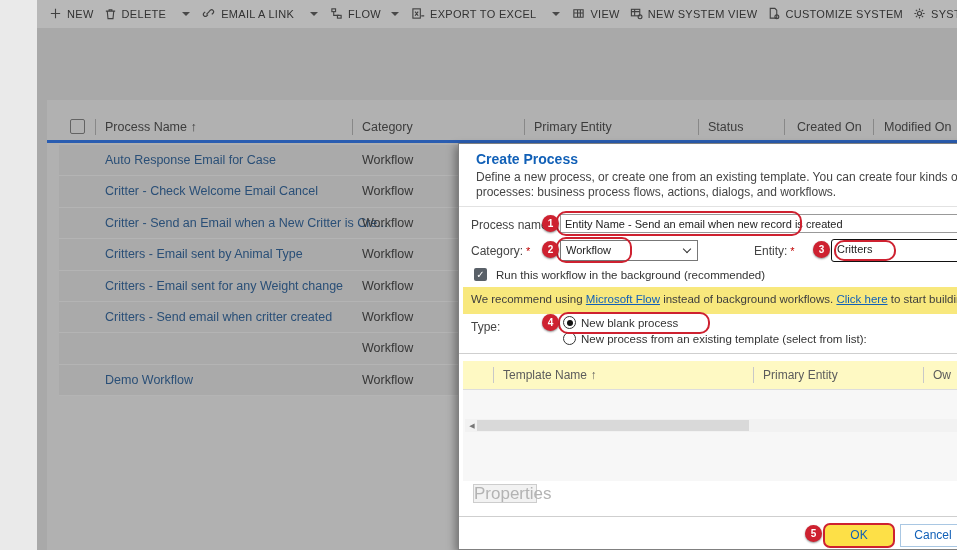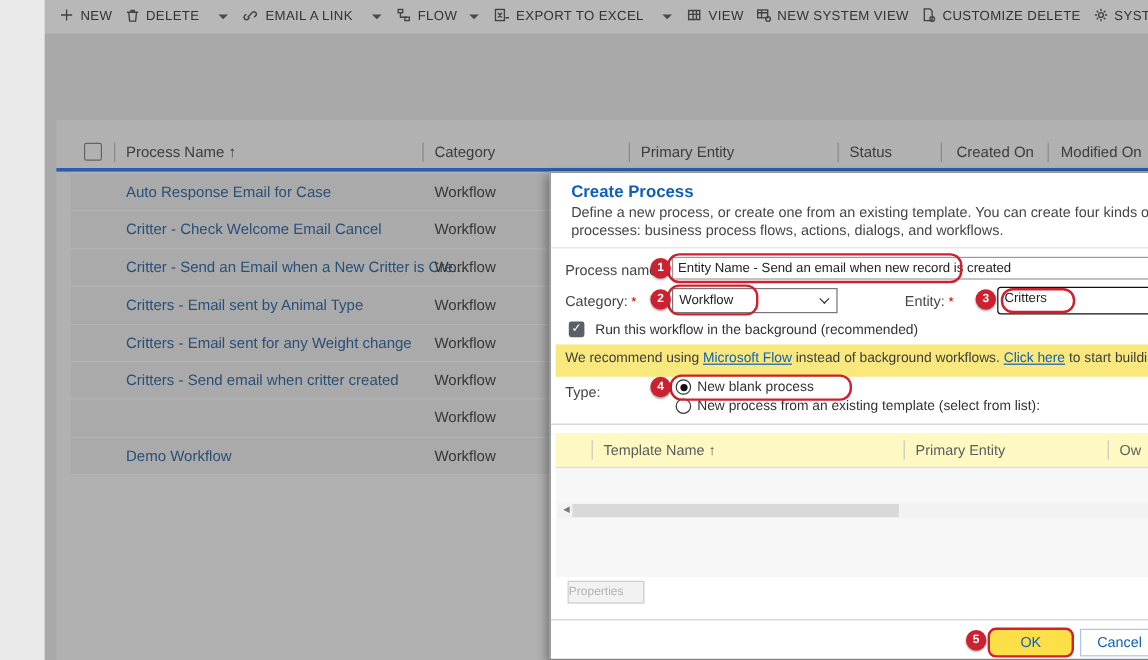--- a/index.html
+++ b/index.html
@@ -76,21 +76,21 @@
   .tcol-sep{position:absolute;top:6px;width:1px;height:16px;background:#c8c8c8;}
   .tcol-label{position:absolute;top:7px;font-size:12px;color:#5c5c5c;white-space:nowrap;cursor:pointer;}
   .tvscroll{position:absolute;left:498px;width:13px;height:12px;color:#888;font-size:7px;text-align:center;
     line-height:12px;background:#f0f0f0;cursor:pointer;}
   .thscroll{position:absolute;left:2px;top:58px;width:506px;height:13px;background:#f2f2f2;}
   .thumb{position:absolute;left:12px;top:1px;width:272px;height:11px;background:#d9d9d9;cursor:pointer;}
   .harrow{position:absolute;top:0;width:12px;height:13px;color:#777;font-size:7px;text-align:center;
     line-height:13px;cursor:pointer;}
 
   .props-btn{position:absolute;left:14px;top:340px;width:64px;height:19px;background:#f2f2f2;
-    border:1px solid #cdcdcd;color:#b3b3b3;font-size:10px;text-align:left;line-height:17px;}
+    border:1px solid #cdcdcd;color:#b3b3b3;font-size:17px;text-align:left;line-height:17px;}
   .ok-btn{position:absolute;left:364px;top:379px;width:72px;height:25px;background:#fde047;
     border:2px solid var(--ann);border-radius:7px;color:var(--accent);font-size:12px;
     text-align:center;line-height:21px;cursor:pointer;}
   .cancel-btn{position:absolute;left:441px;top:380px;width:66px;height:23px;background:#fff;
     border:1px solid #a9c7e3;color:var(--accent);font-size:12px;text-align:center;line-height:21px;cursor:pointer;}
 
   
   .ann-circle{position:absolute;width:17px;height:17px;border-radius:50%;background:var(--ann);
     color:#fff;font-size:10px;font-weight:bold;display:flex;align-items:center;justify-content:center;
     box-shadow:0 1px 2px rgba(0,0,0,.45);z-index:6;}
@@ -156,21 +156,21 @@
               <path d="M1.5 5h9M5 2.5v7"></path>
               <circle cx="10.8" cy="10.6" r="2.1"></circle>
             </svg></span>
         <span>NEW SYSTEM VIEW</span>
       </div>
       <div class="tb-item">
         <span><svg width="13" height="13" viewBox="0 0 14 14">
               <path d="M3.5 1.5h5l2 2V12h-7z"></path>
               <circle cx="10.6" cy="10.6" r="2.1"></circle>
             </svg></span>
-        <span>CUSTOMIZE DELETE</span>
+        <span>CUSTOMIZE SYSTEM</span>
       </div>
       <div class="tb-item">
         <span><svg width="13" height="13" viewBox="0 0 14 14">
               <circle cx="7" cy="7" r="2.2"></circle>
               <path d="M7 1.5v2M7 10.5v2M1.5 7h2M10.5 7h2M3.1 3.1l1.4 1.4M9.5 9.5l1.4 1.4M10.9 3.1L9.5 4.5M4.5 9.5l-1.4 1.4"></path>
             </svg></span>
         <span>SYSTEM VIEWS</span>
       </div>
     </div>
 

